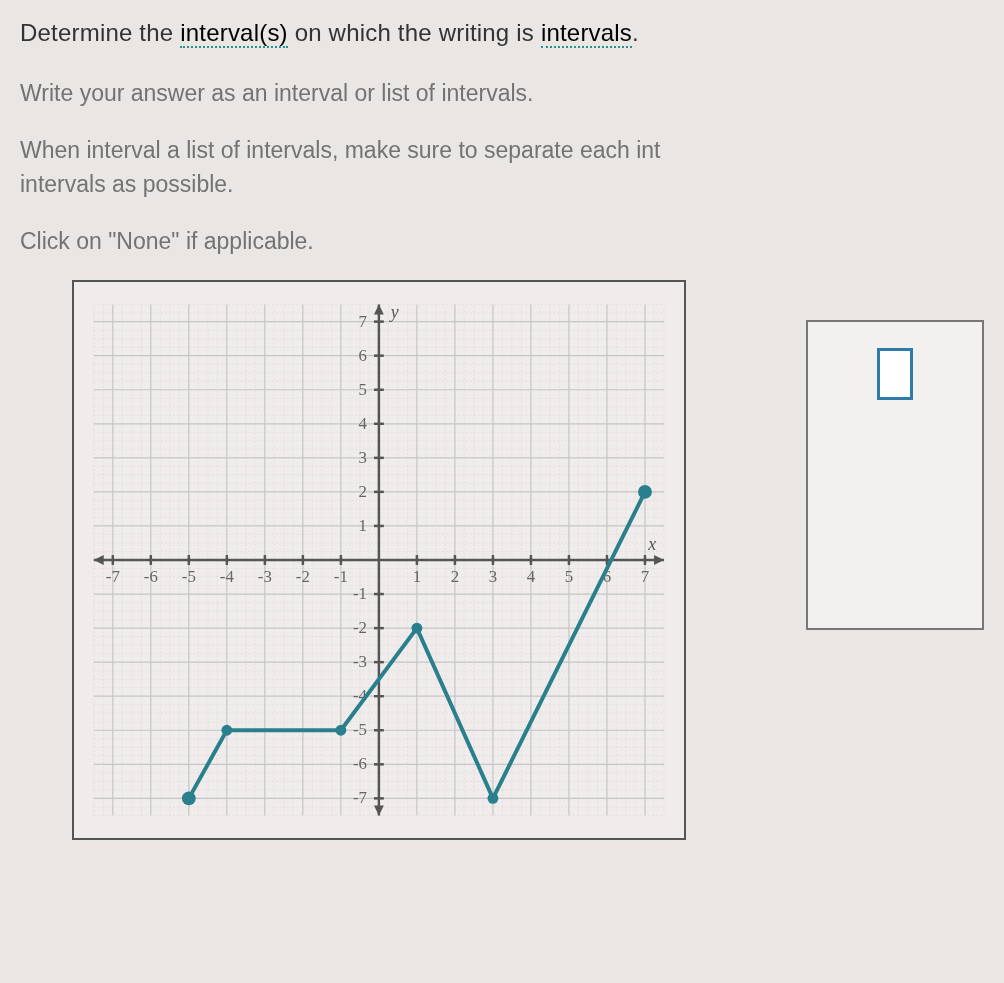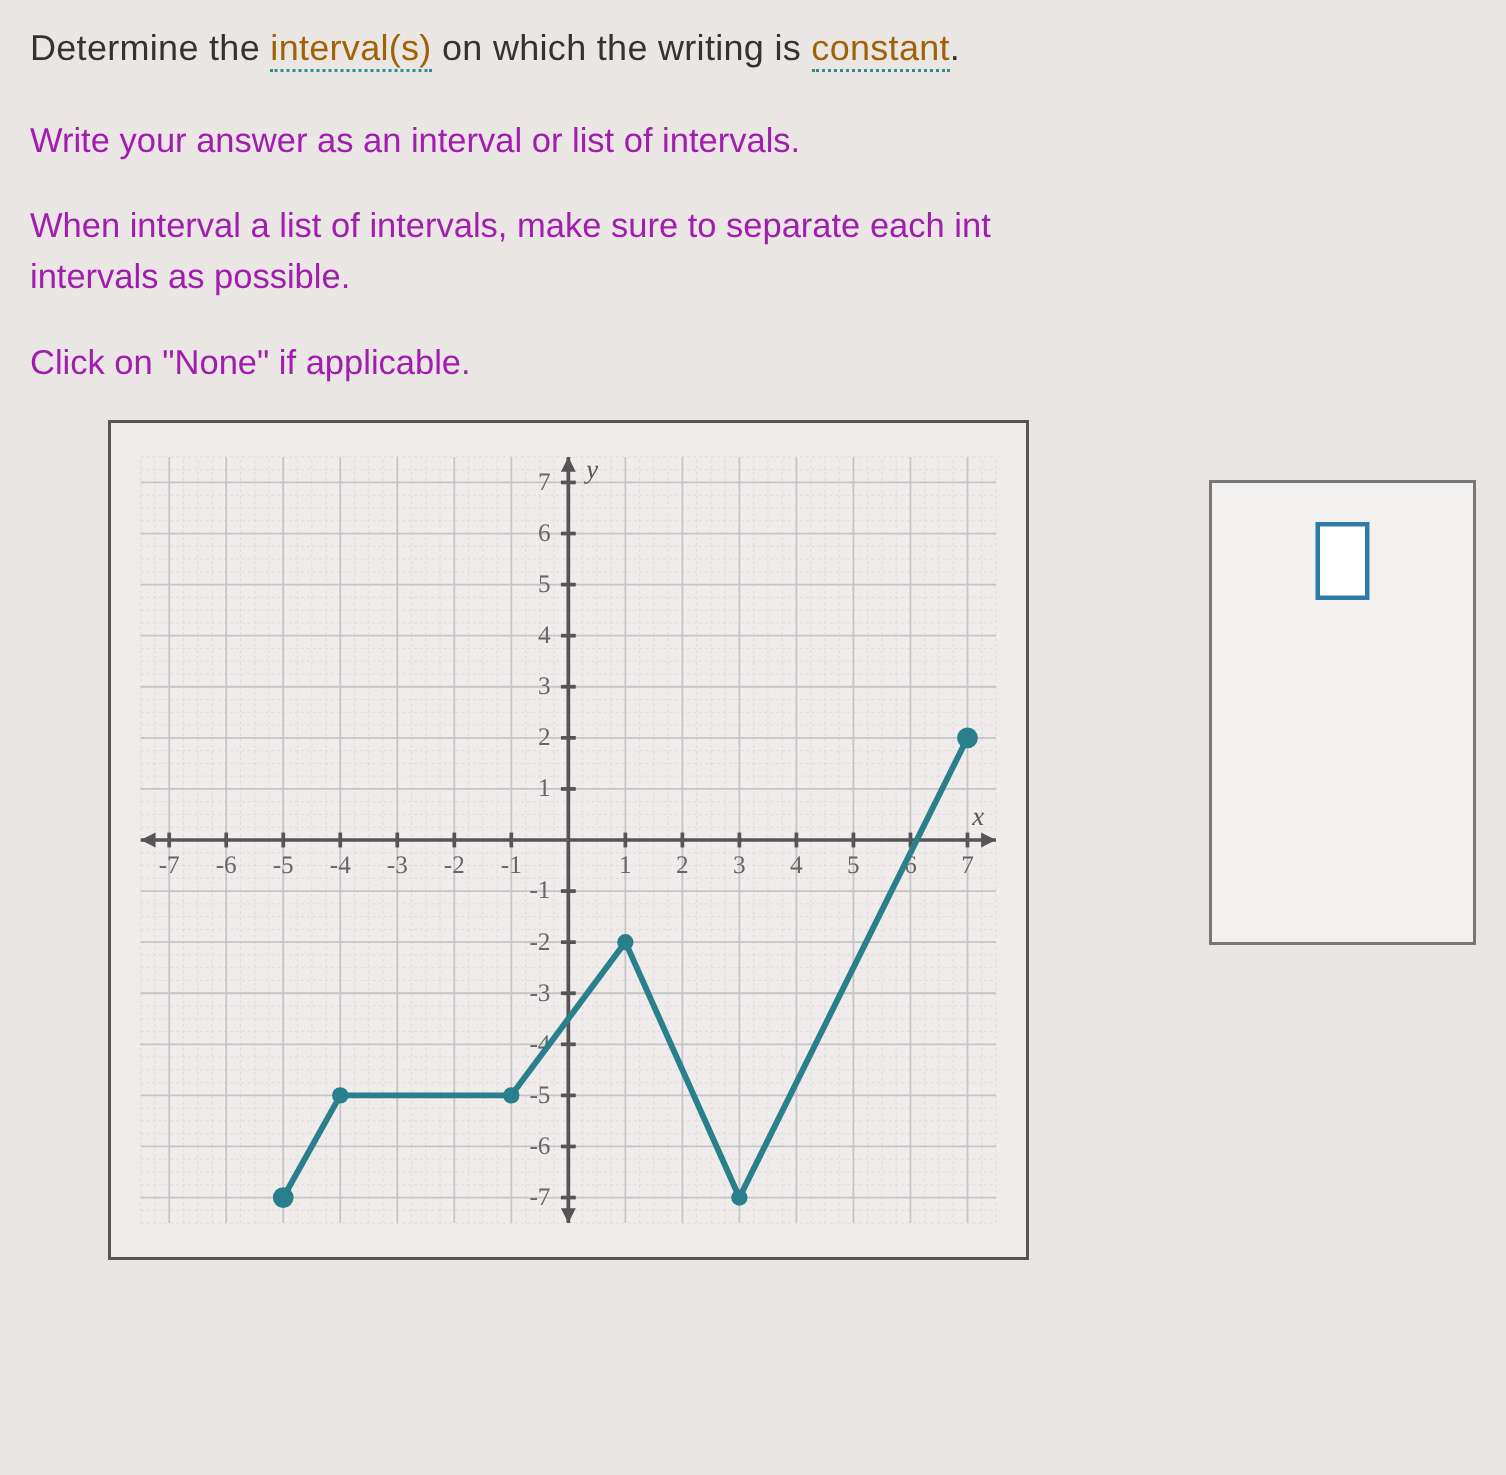--- a/index.html
+++ b/index.html
@@ -13,32 +13,32 @@
     box-sizing: border-box;
   }
   .question-text {
     font-size: 24px;
     line-height: 1.6;
     color: #333;
     letter-spacing: 0.2px;
     margin-bottom: 24px;
   }
   .dotted-link {
-    color: #a16207;
+    color: #000000;
     text-decoration: none;
     border-bottom: 2px dotted #2a8f8f;
     cursor: pointer;
   }
   .block {
     margin-bottom: 22px;
   }
   .sub-text {
     font-size: 23px;
     line-height: 1.5;
-    color: #a21caf;
+    color: #737373;
   }
   .content-row {
     display: flex;
     align-items: flex-start;
     gap: 120px;
     margin-top: 20px;
   }
   .chart-frame {
     border: 2px solid #555;
     width: 616px;
@@ -98,21 +98,21 @@
     fill: none;
   }
   .plot-point {
     fill: #2a7f8c;
   }
 </style>
 </head>
 <body>
 
 <div class="question-text">
-  <span>Determine the </span><a class="dotted-link">interval(s)</a><span> on which the writing is </span><a class="dotted-link">constant</a><span>.</span>
+  <span>Determine the </span><a class="dotted-link">interval(s)</a><span> on which the writing is </span><a class="dotted-link">intervals</a><span>.</span>
 </div>
 
 <div class="block sub-text">Write your answer as an interval or list of intervals.</div>
 
 <div class="sub-text">When interval a list of intervals, make sure to separate each int</div>
 <div class="block sub-text">intervals as possible.</div>
 
 <div class="block sub-text">Click on "None" if applicable.</div>
 
 <div class="content-row">

